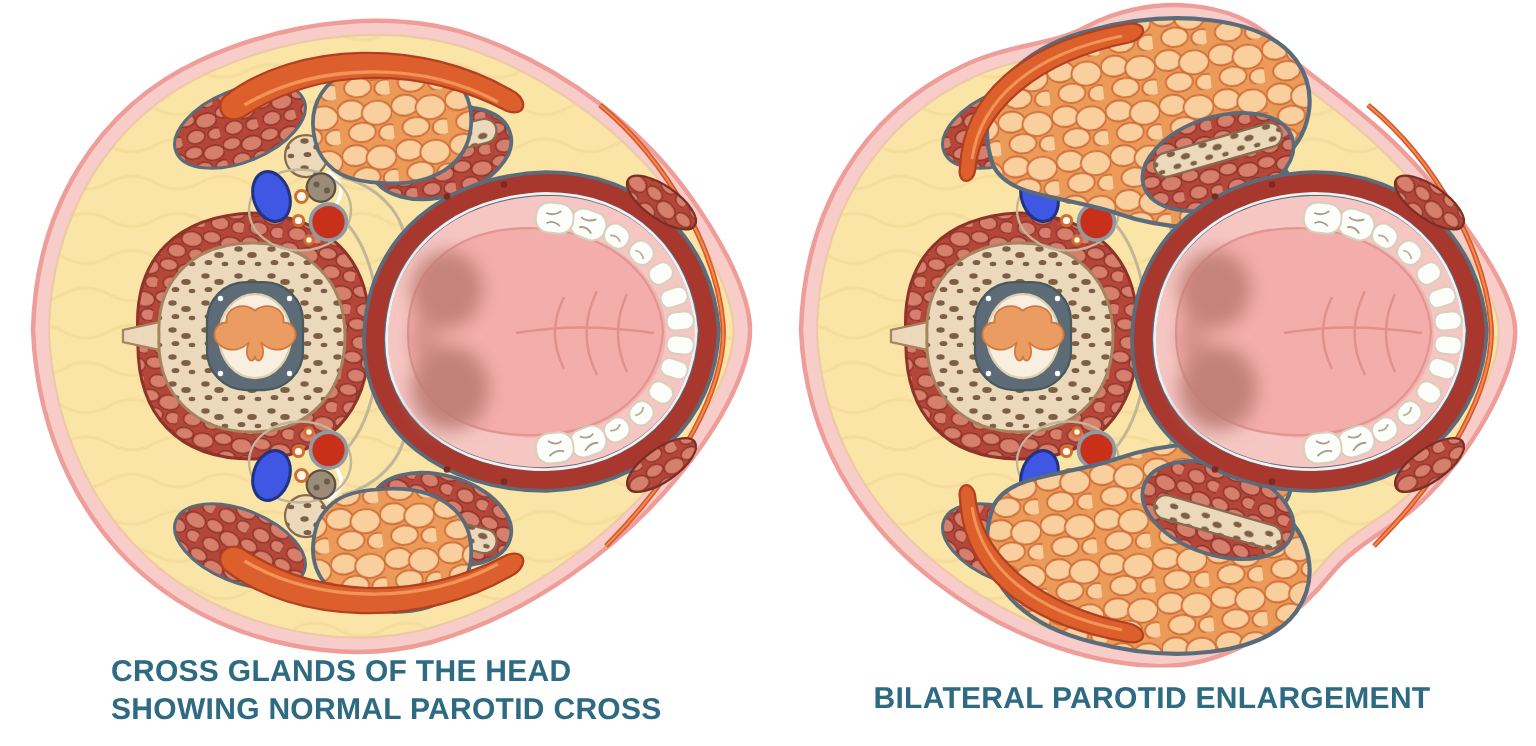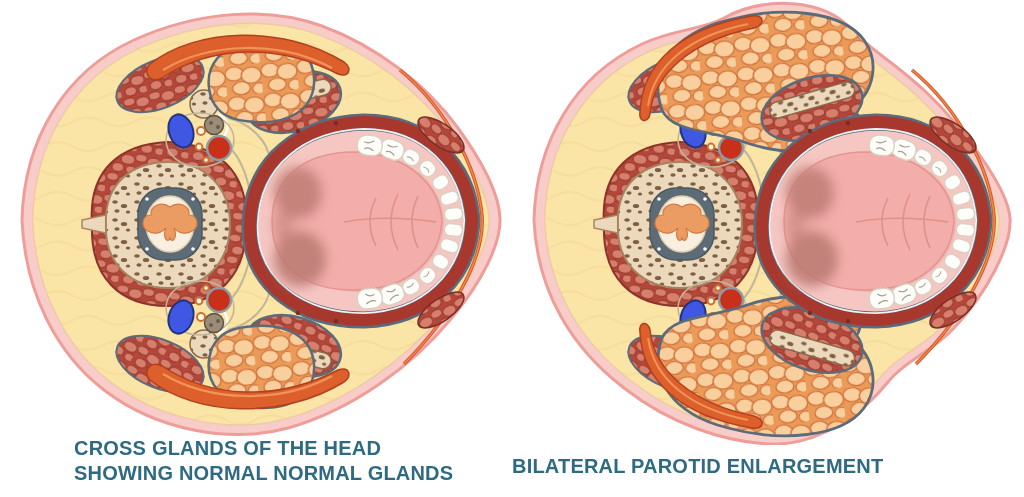--- a/index.html
+++ b/index.html
@@ -7,21 +7,21 @@
        font-family:"Liberation Sans","DejaVu Sans",sans-serif;}
   .stage{position:absolute;inset:0;}
   .panel{position:absolute;top:0;width:512px;height:497px;margin:0;}
   .panel-left{left:0;}
   .panel-right{left:512px;}
   .art{position:absolute;top:0;left:0;width:512px;height:445px;}
   .art svg{display:block;}
   .caption{position:absolute;color:var(--caption-color,#2e6a81);
            font-weight:700;font-size:20px;line-height:25px;letter-spacing:.2px;}
   .caption-left{left:74px;top:436px;text-align:left;}
-  .caption-right{left:0;top:454px;width:512px;text-align:left;}
+  .caption-right{left:0;top:454px;width:512px;text-align:center;}
 </style>
 </head>
 <body>
 
 <div class="stage">
 
   <figure class="panel panel-left">
     <div class="art" id="art-0">
         <svg width="512" height="445" viewBox="0 0 512 445" xmlns="http://www.w3.org/2000/svg">
       <defs>
@@ -213,21 +213,21 @@
       <g>
         <path d="M 150 64 C 196 28 282 24 344 62 C 352 68 350 78 338 74 C 276 42 210 46 162 78 C 150 84 142 72 150 64 Z" fill="#dd5f2c" stroke="#b04020" stroke-width="1.5"></path>
         <path d="M 163 70 C 210 42 280 40 332 68" fill="none" stroke="#f29a5c" stroke-width="2.2" opacity=".9"></path>
         <path d="M 150 380 C 196 416 282 420 344 382 C 352 376 350 366 338 370 C 276 402 210 398 162 366 C 150 360 142 372 150 380 Z" fill="#dd5f2c" stroke="#b04020" stroke-width="1.5"></path>
         <path d="M 163 374 C 210 402 280 404 332 376" fill="none" stroke="#f29a5c" stroke-width="2.2" opacity=".9"></path>
       </g>
     </svg>
       </div>
     <figcaption class="caption caption-left">
       <div>CROSS GLANDS OF THE HEAD</div>
-      <div>SHOWING  NORMAL NORMAL GLANDS</div>
+      <div>SHOWING  NORMAL PAROTID CROSS</div>
     </figcaption>
   </figure>
 
   <figure class="panel panel-right">
     <div class="art" id="art-1">
         <svg width="512" height="445" viewBox="0 0 512 445" xmlns="http://www.w3.org/2000/svg">
       <defs>
       <filter id="soft_enlarged" x="-60%" y="-60%" width="220%" height="220%">
               <feGaussianBlur stdDeviation="6"></feGaussianBlur>
             </filter>

